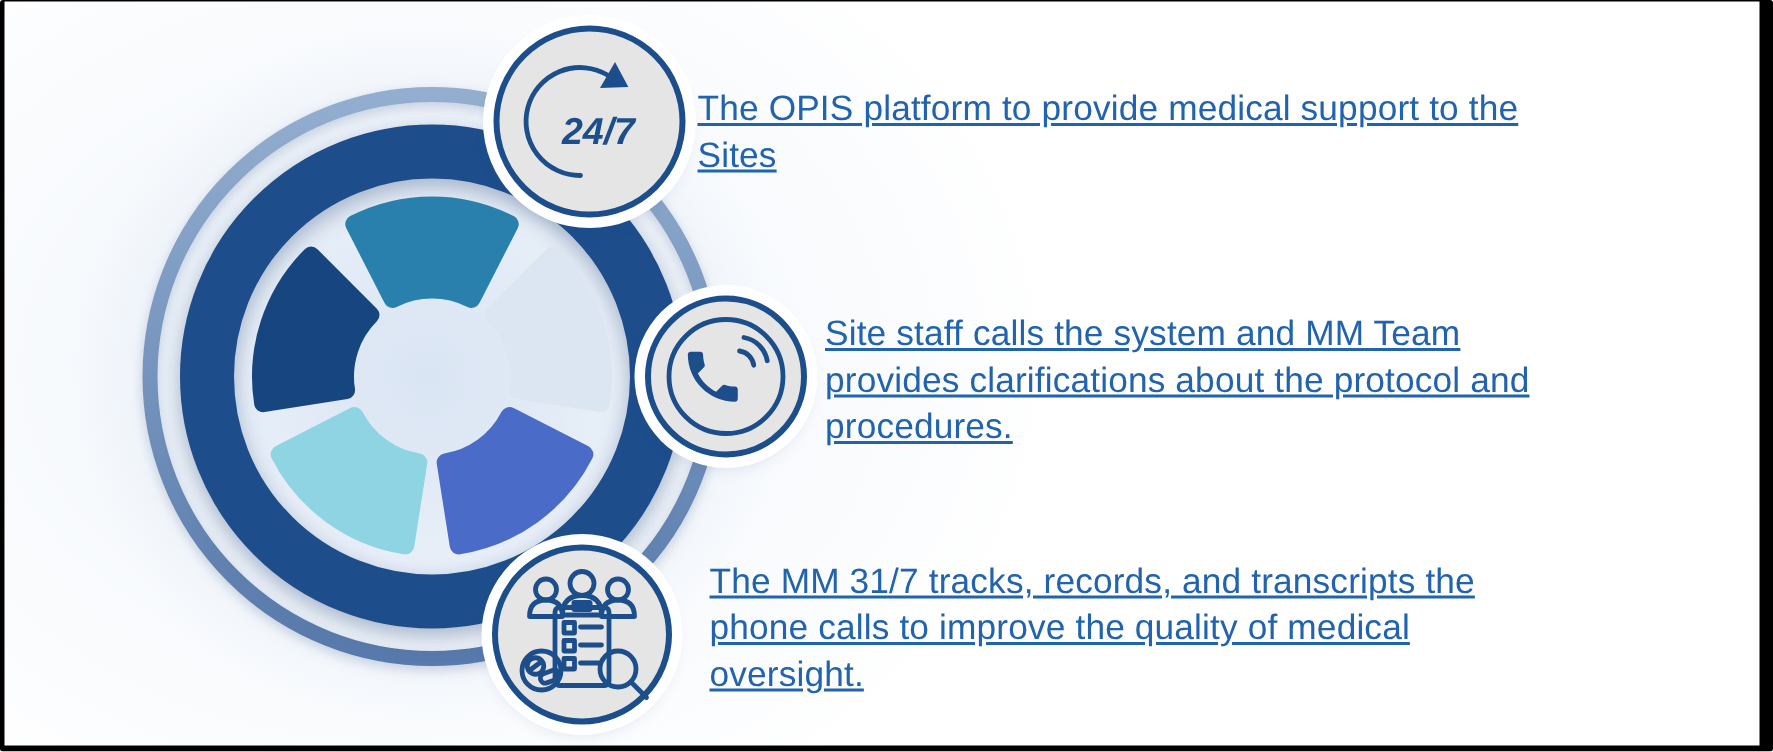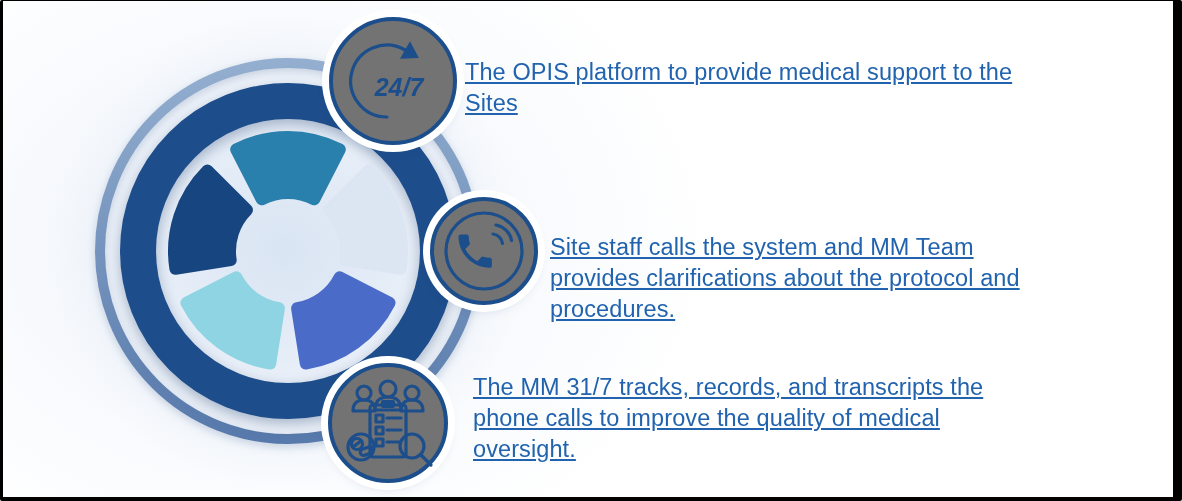--- a/index.html
+++ b/index.html
@@ -18,21 +18,21 @@
     position:absolute;inset:0;
     background:
       radial-gradient(ellipse 330px 330px at 283px 250px, rgba(214,226,242,.85) 0%, rgba(214,226,242,0) 72%),
       radial-gradient(ellipse 560px 430px at 260px 240px, rgba(233,240,249,.8) 0%, rgba(248,250,253,0) 80%);
   }
   svg.wheel{position:absolute;left:0;top:0;}
   .thick-ring{filter:drop-shadow(0 5px 7px rgba(30,60,110,.35));}
   .thin-ring{filter:drop-shadow(0 3px 4px rgba(60,90,140,.25));}
   .badge{
     position:absolute;border-radius:50%;
-    background:#737373;
+    background:#e5e5e5;
     border:4px solid var(--icon);
     box-shadow:0 0 0 7px #ffffff, 0 5px 12px rgba(40,70,120,.18);
     box-sizing:border-box;
   }
   .badge svg{position:absolute;left:-4px;top:-4px;}
   .b1{left:326px;top:16px;width:128px;height:128px;}
   .b2{left:427px;top:196px;width:108px;height:108px;}
   .b3{left:325px;top:362px;width:120px;height:120px;}
   .ic{stroke:var(--icon);fill:none;stroke-width:3.2;stroke-linecap:round;stroke-linejoin:round;}
   .icf{fill:var(--icon);stroke:none;}
@@ -43,21 +43,21 @@
   }
   .txt{
     position:absolute;
     color:var(--text);
     font-size:23.5px;line-height:31px;font-weight:500;
     white-space:pre-line;
     letter-spacing:.1px;
     text-decoration:underline;
   }
   .t1{left:462px;top:56px;width:640px;}
-  .t2{left:547px;top:206px;width:620px;margin-top:25px;}
+  .t2{left:547px;top:206px;width:620px;}
   .t3{left:470px;top:371px;width:640px;}
 </style>
 </head>
 <body>
 
 <div class="frame">
   <div class="bg"></div>
 
   <svg class="wheel" width="560" height="501" viewBox="0 0 560 501">
     <defs>

